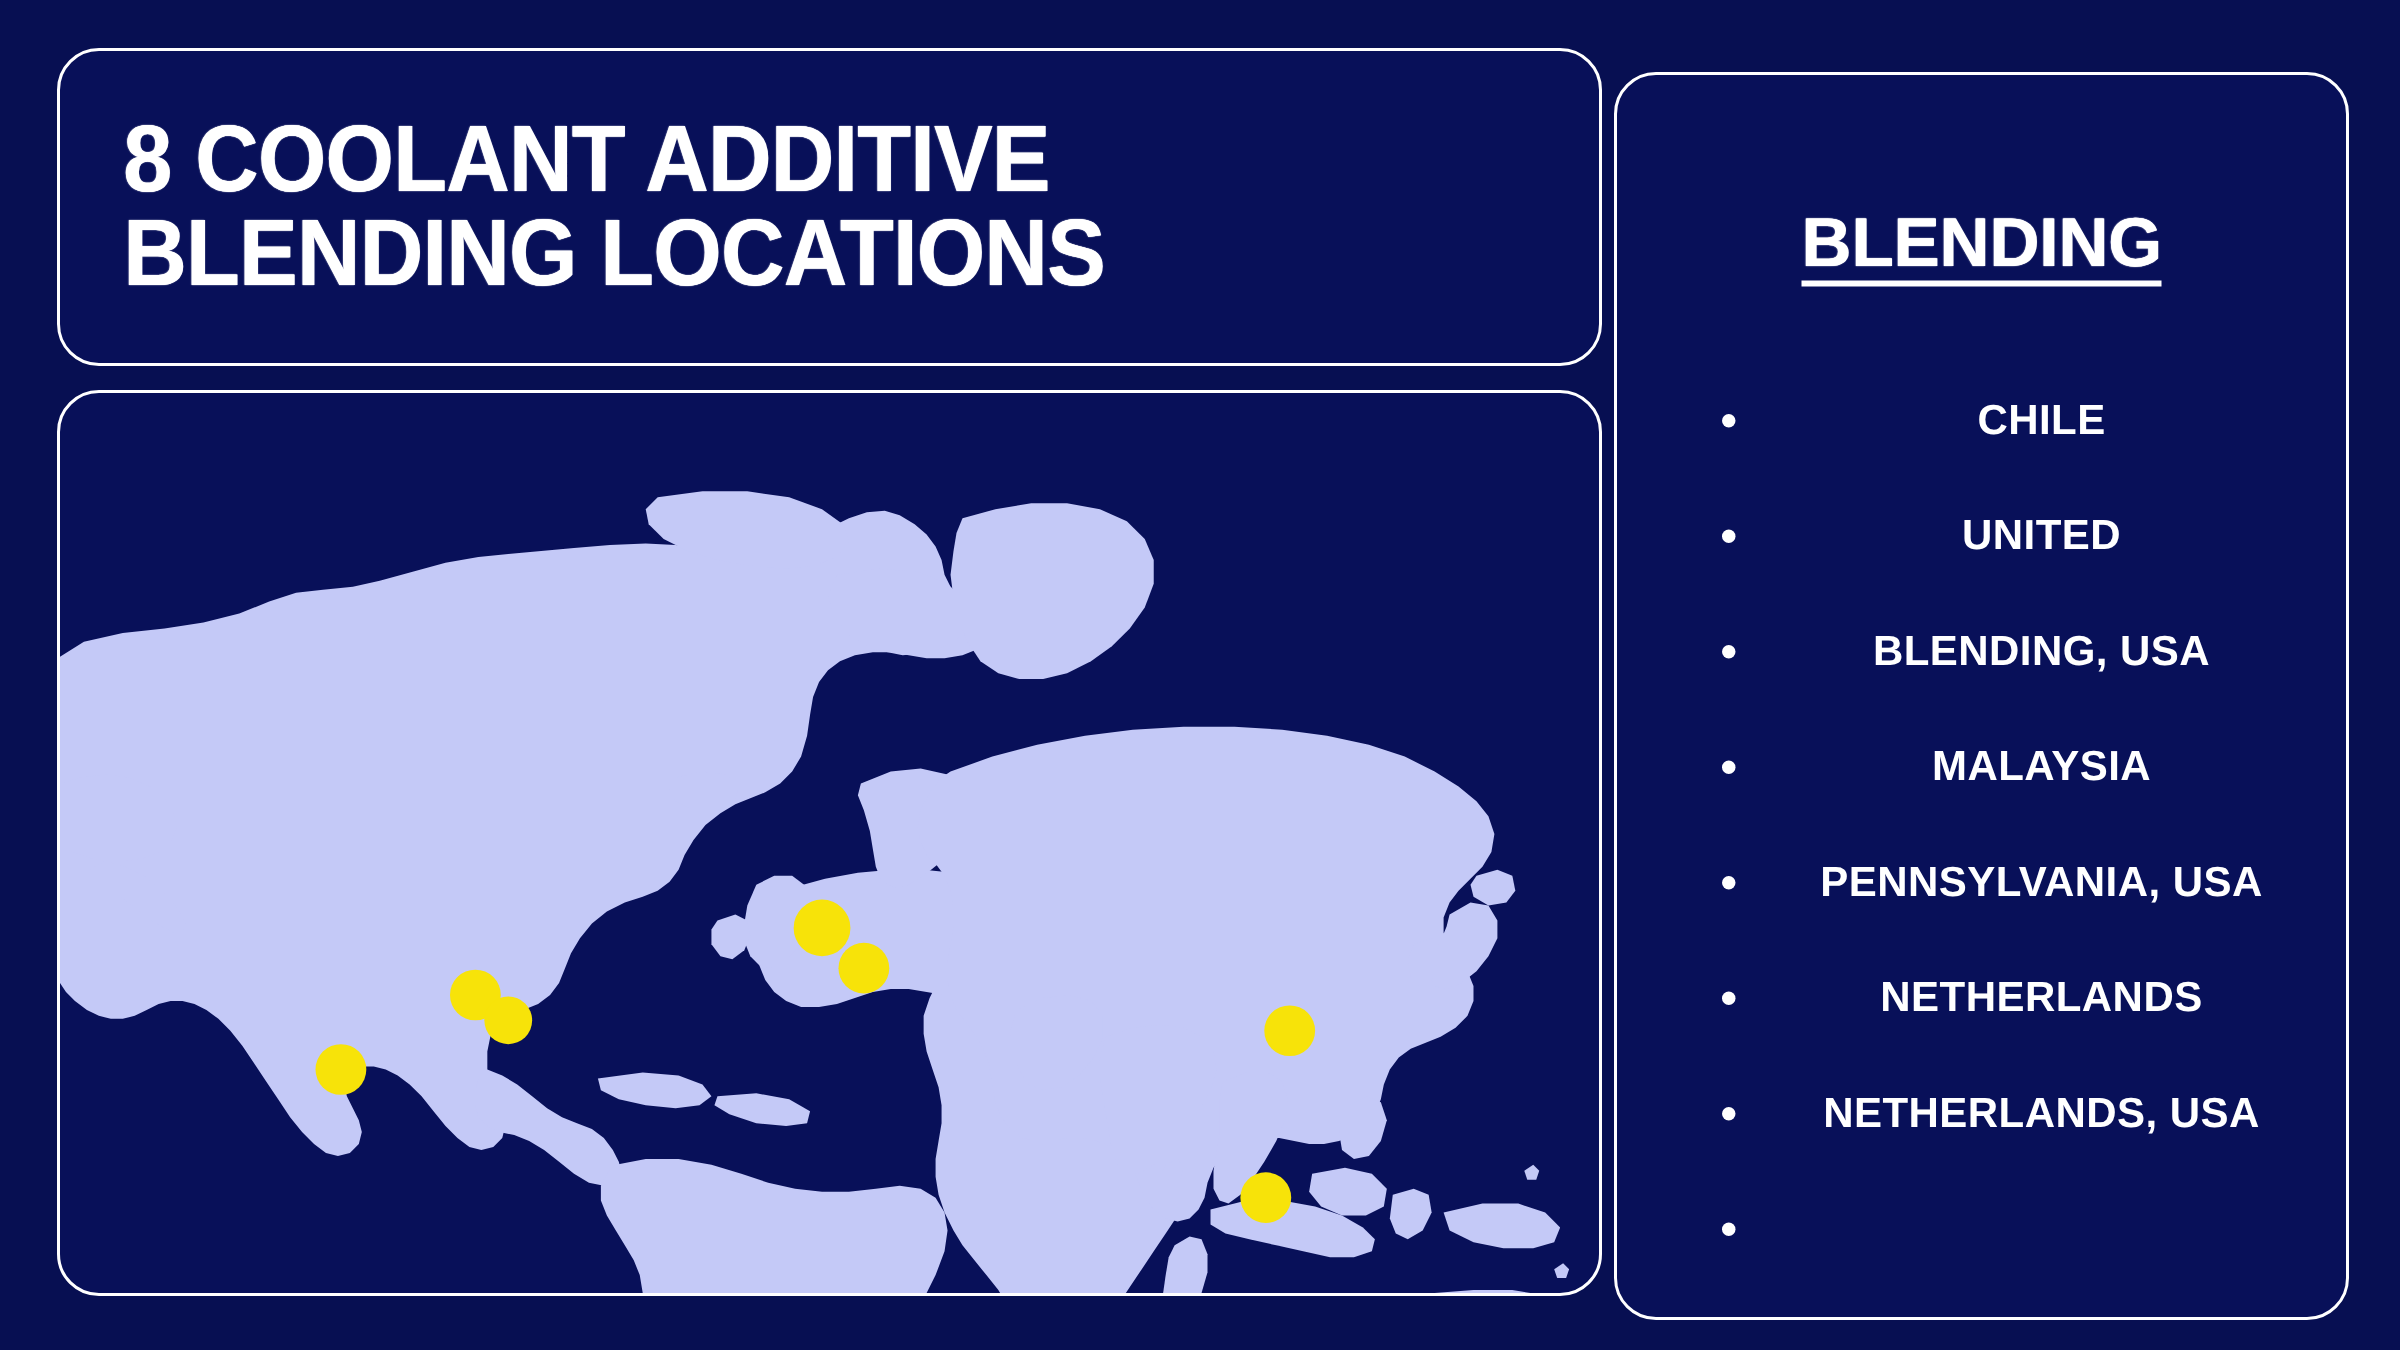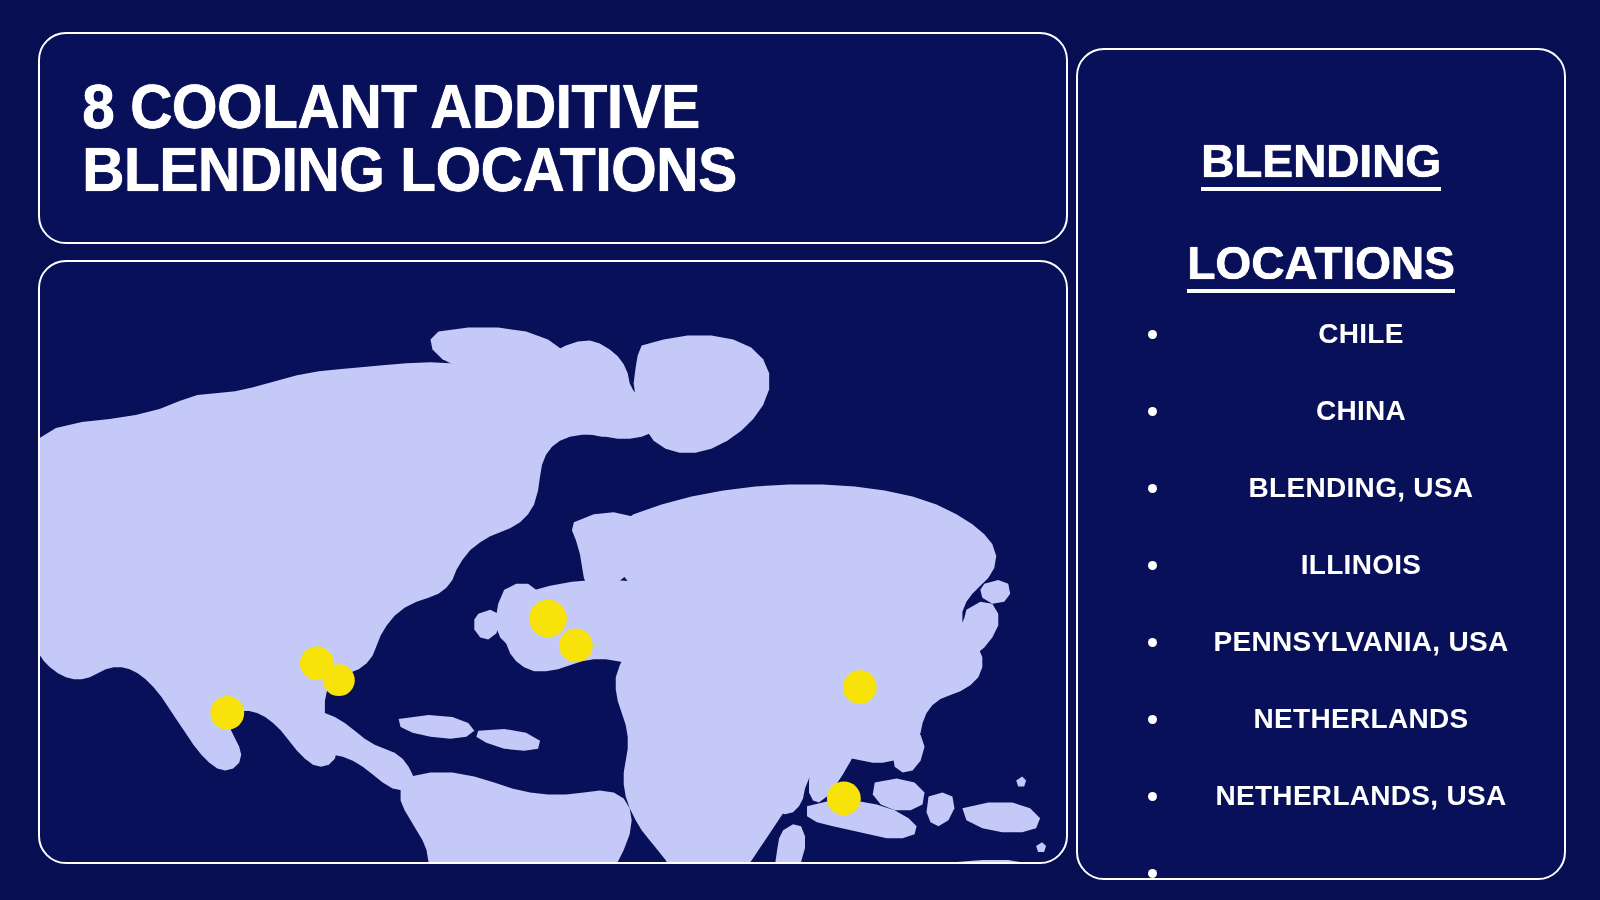--- a/index.html
+++ b/index.html
@@ -292,27 +292,26 @@
         <circle class="marker" cx="538" cy="424" r="17" fill="#f7e309"></circle>
         <circle class="marker" cx="823" cy="466" r="17" fill="#f7e309"></circle>
         <circle class="marker" cx="807" cy="578" r="17" fill="#f7e309"></circle>
       </g>
     </svg>
   </div>
 
   <div id="list-panel">
     <div id="list-heading">
       <span class="u">BLENDING</span><br>
-      <span class="u">LOCATIONS</span>
     </div>
     <ul id="location-list">
       <li><span class="bullet"></span><span>CHILE</span></li>
-      <li><span class="bullet"></span><span>CHINA</span></li>
+      <li><span class="bullet"></span><span>UNITED</span></li>
       <li><span class="bullet"></span><span>BLENDING, USA</span></li>
-      <li><span class="bullet"></span><span>ILLINOIS</span></li>
+      <li><span class="bullet"></span><span>MALAYSIA</span></li>
       <li><span class="bullet"></span><span>PENNSYLVANIA, USA</span></li>
       <li><span class="bullet"></span><span>NETHERLANDS</span></li>
       <li><span class="bullet"></span><span>NETHERLANDS, USA</span></li>
       <li><span class="bullet"></span></li>
     </ul>
   </div>
 
 </div>
 
 </body></html>

